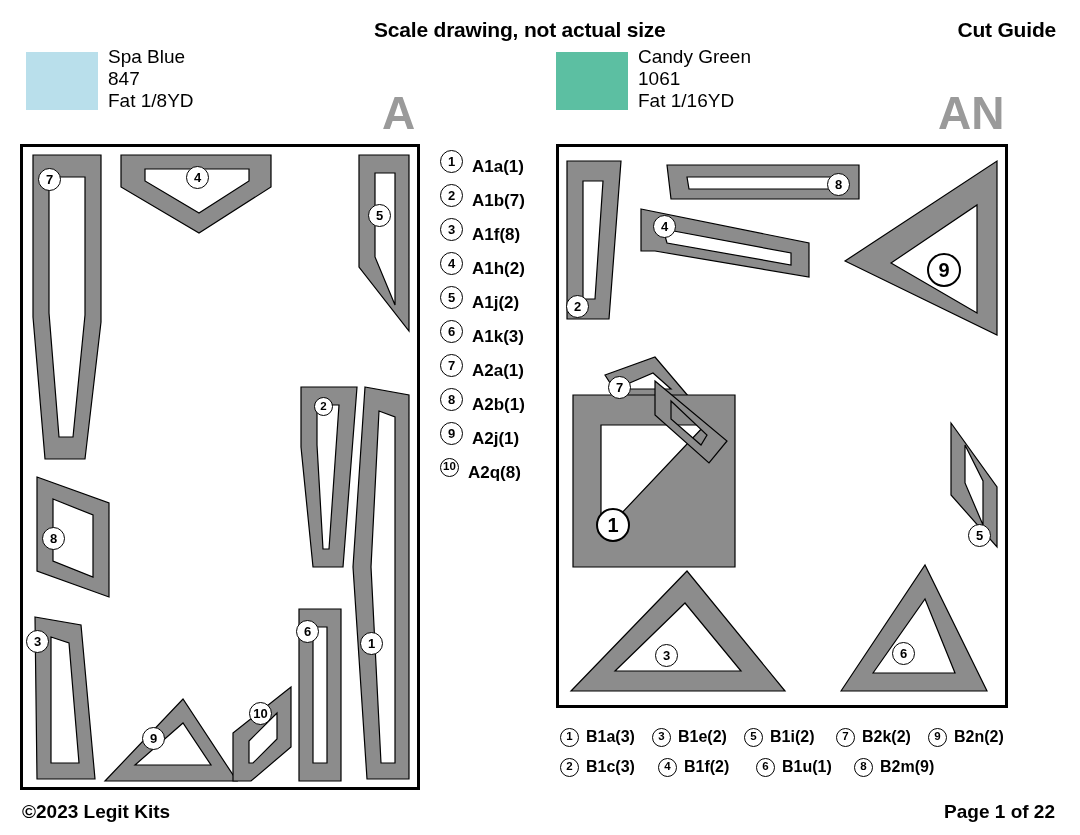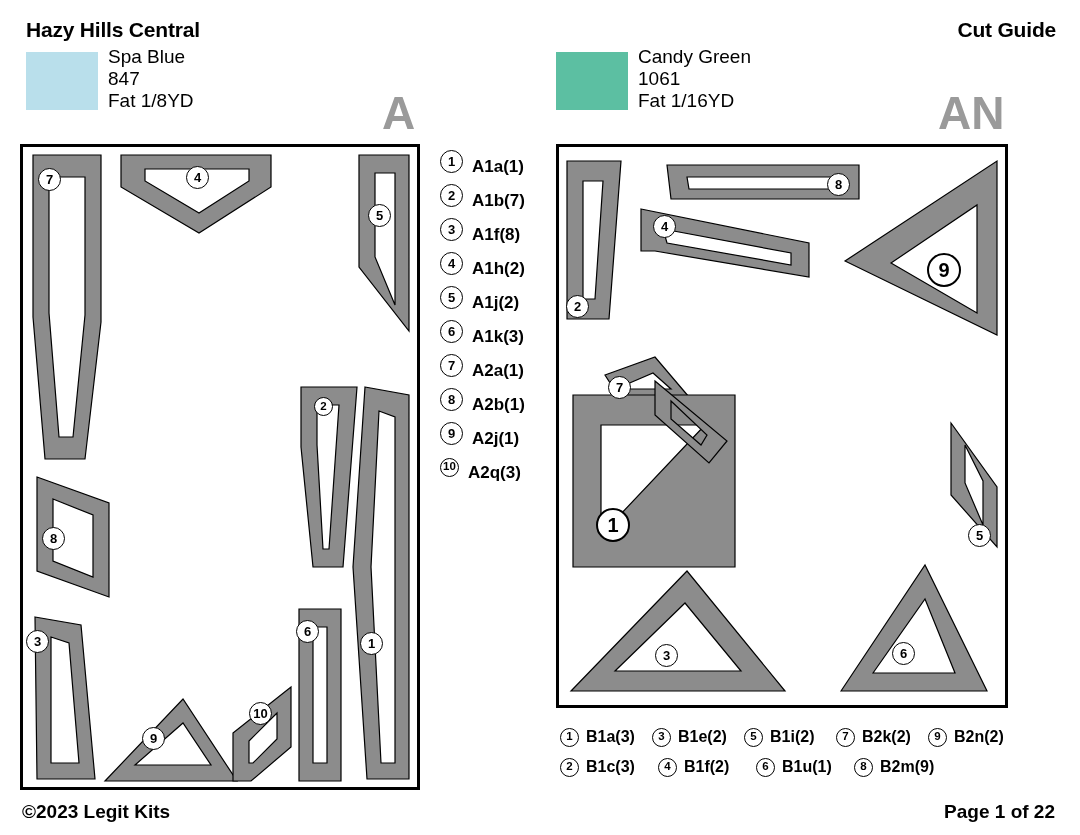--- a/index.html
+++ b/index.html
@@ -145,21 +145,21 @@
     white-space: nowrap;
   }
   #ftr-left  { left: 22px; }
   #ftr-right { right: 25px; margin-top: 8px; }
 </style>
 </head>
 <body>
 
 <div id="page">
 
-  <div class="hdr" id="hdr-left">Hazy Hills Central</div>
+  <div class="hdr" id="hdr-mid">Scale drawing, not actual size</div>
   <div class="hdr" id="hdr-right">Cut Guide</div>
 
   <div class="swatch-group" id="swatch-left">
     <div class="swatch" id="swatch-left-color" style="background: rgb(185, 223, 235);"></div>
     <div class="swatch-text">
       <div>Spa Blue</div>
       <div>847</div>
       <div>Fat 1/8YD</div>
     </div>
   </div>
@@ -344,21 +344,21 @@
       <div class="row">
         <div class="circ md">8</div>
         <div class="lbl">A2b(1)</div>
       </div>
       <div class="row">
         <div class="circ md">9</div>
         <div class="lbl">A2j(1)</div>
       </div>
       <div class="row">
         <div class="circ sm">10</div>
-        <div class="lbl">A2q(3)</div>
+        <div class="lbl">A2q(8)</div>
       </div>
     </div>
 
   <div id="legend-b">
       <div class="brow">
         <div class="bitem">
           <div class="circ sm">1</div>
           <div class="lbl">B1a(3)</div>
         </div>
         <div class="bitem">

